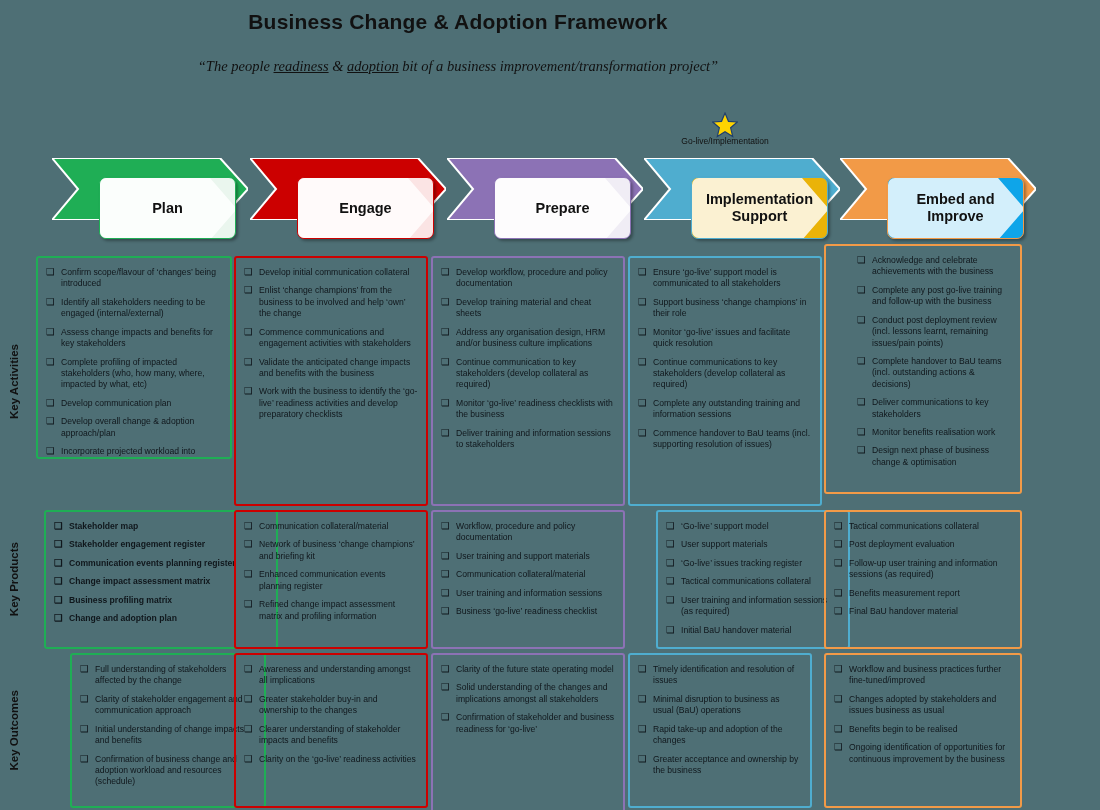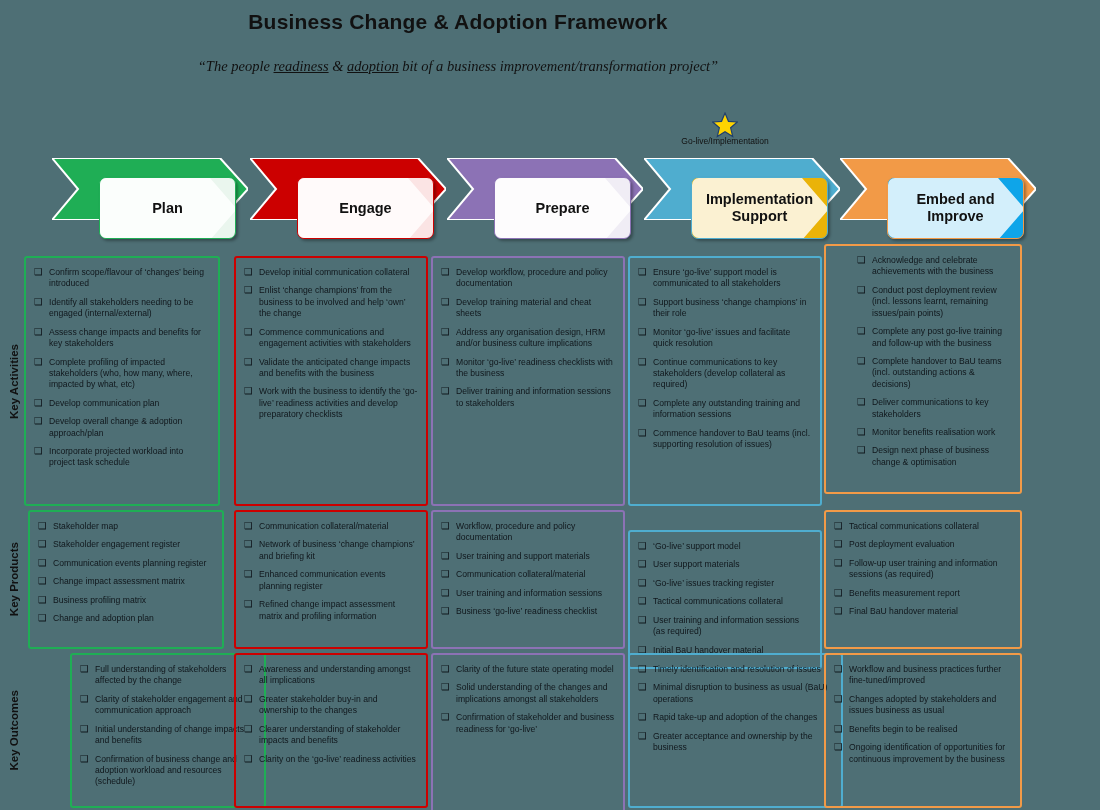--- a/index.html
+++ b/index.html
@@ -157,21 +157,21 @@
           </svg></div>
         <span class="lbl">Embed and Improve</span>
       </div>
     </div>
   </div>
 
 <div id="grid">
     <div class="rowlabel" style="top: 256px; height: 250px;">
       <span>Key Activities</span>
     </div>
-    <div class="card" style="left: 24px; top: 256px; width: 196px; height: 250px; border-color: rgb(31, 174, 85);">
+    <div class="card" style="left: 36px; top: 256px; width: 196px; height: 203px; border-color: rgb(31, 174, 85);">
       <ul>
         <li>Confirm scope/flavour of ‘changes’ being introduced</li>
         <li>Identify all stakeholders needing to be engaged (internal/external)</li>
         <li>Assess change impacts and benefits for key stakeholders</li>
         <li>Complete profiling of impacted stakeholders (who, how many, where, impacted by what, etc)</li>
         <li>Develop communication plan</li>
         <li>Develop overall change &amp; adoption approach/plan</li>
         <li>Incorporate projected workload into project task schedule</li>
       </ul>
     </div>
@@ -182,49 +182,50 @@
         <li>Commence communications and engagement activities with stakeholders</li>
         <li>Validate the anticipated change impacts and benefits with the business</li>
         <li>Work with the business to identify the ‘go-live’ readiness activities and develop preparatory checklists</li>
       </ul>
     </div>
     <div class="card" style="left: 431px; top: 256px; width: 194px; height: 250px; border-color: rgb(140, 114, 181);">
       <ul>
         <li>Develop workflow, procedure and policy documentation</li>
         <li>Develop training material and cheat sheets</li>
         <li>Address any organisation design, HRM and/or business culture implications</li>
+        <li>Continue communication to key stakeholders (develop collateral as required)</li>
         <li>Monitor ‘go-live’ readiness checklists with the business</li>
         <li>Deliver training and information sessions to stakeholders</li>
       </ul>
     </div>
     <div class="card" style="left: 628px; top: 256px; width: 194px; height: 250px; border-color: rgb(79, 173, 207);">
       <ul>
         <li>Ensure ‘go-live’ support model is communicated to all stakeholders</li>
         <li>Support business ‘change champions’ in their role</li>
         <li>Monitor ‘go-live’ issues and facilitate quick resolution</li>
         <li>Continue communications to key stakeholders (develop collateral as required)</li>
         <li>Complete any outstanding training and information sessions</li>
         <li>Commence handover to BaU teams (incl. supporting resolution of issues)</li>
       </ul>
     </div>
     <div class="card" style="left: 824px; top: 244px; width: 198px; height: 250px; border-color: rgb(242, 154, 71); padding-left: 31px;">
       <ul>
         <li>Acknowledge and celebrate achievements with the business</li>
+        <li>Complete any post go-live training and follow-up with the business</li>
         <li>Conduct post deployment review (incl. lessons learnt, remaining issues/pain points)</li>
-        <li>Complete any post go-live training and follow-up with the business</li>
         <li>Complete handover to BaU teams (incl. outstanding actions &amp; decisions)</li>
         <li>Deliver communications to key stakeholders</li>
         <li>Monitor benefits realisation work</li>
         <li>Design next phase of business change &amp; optimisation</li>
       </ul>
     </div>
     <div class="rowlabel" style="top: 510px; height: 139px;">
       <span>Key Products</span>
     </div>
-    <div class="card" style="left: 28px; top: 510px; width: 196px; height: 139px; border-color: rgb(31, 174, 85);">
+    <div class="card" style="left: 44px; top: 510px; width: 234px; height: 139px; border-color: rgb(31, 174, 85); font-weight: bold;">
       <ul>
         <li>Stakeholder map</li>
         <li>Stakeholder engagement register</li>
         <li>Communication events planning register</li>
         <li>Change impact assessment matrix</li>
         <li>Business profiling matrix</li>
         <li>Change and adoption plan</li>
       </ul>
     </div>
     <div class="card" style="left: 234px; top: 510px; width: 194px; height: 139px; border-color: rgb(204, 0, 0);">
@@ -237,21 +238,21 @@
     </div>
     <div class="card" style="left: 431px; top: 510px; width: 194px; height: 139px; border-color: rgb(140, 114, 181);">
       <ul>
         <li>Workflow, procedure and policy documentation</li>
         <li>User training and support materials</li>
         <li>Communication collateral/material</li>
         <li>User training and information sessions</li>
         <li>Business ‘go-live’ readiness checklist</li>
       </ul>
     </div>
-    <div class="card" style="left: 628px; top: 510px; width: 194px; height: 139px; border-color: rgb(79, 173, 207); margin-top: 20px;">
+    <div class="card" style="left: 656px; top: 510px; width: 194px; height: 139px; border-color: rgb(79, 173, 207);">
       <ul>
         <li>‘Go-live’ support model</li>
         <li>User support materials</li>
         <li>‘Go-live’ issues tracking register</li>
         <li>Tactical communications collateral</li>
         <li>User training and information sessions (as required)</li>
         <li>Initial BaU handover material</li>
       </ul>
     </div>
     <div class="card" style="left: 824px; top: 510px; width: 198px; height: 139px; border-color: rgb(242, 154, 71);">
@@ -282,21 +283,21 @@
         <li>Clarity on the ‘go-live’ readiness activities</li>
       </ul>
     </div>
     <div class="card" style="left: 431px; top: 653px; width: 194px; height: 176px; border-color: rgb(140, 114, 181);">
       <ul>
         <li>Clarity of the future state operating model</li>
         <li>Solid understanding of the changes and implications amongst all stakeholders</li>
         <li>Confirmation of stakeholder and business readiness for ‘go-live’</li>
       </ul>
     </div>
-    <div class="card" style="left: 628px; top: 653px; width: 215px; height: 155px; border-color: rgb(79, 173, 207);">
+    <div class="card" style="left: 628px; top: 653px; width: 184px; height: 155px; border-color: rgb(79, 173, 207);">
       <ul>
         <li>Timely identification and resolution of issues</li>
         <li>Minimal disruption to business as usual (BaU) operations</li>
         <li>Rapid take-up and adoption of the changes</li>
         <li>Greater acceptance and ownership by the business</li>
       </ul>
     </div>
     <div class="card" style="left: 824px; top: 653px; width: 198px; height: 155px; border-color: rgb(242, 154, 71);">
       <ul>
         <li>Workflow and business practices further fine-tuned/improved</li>

